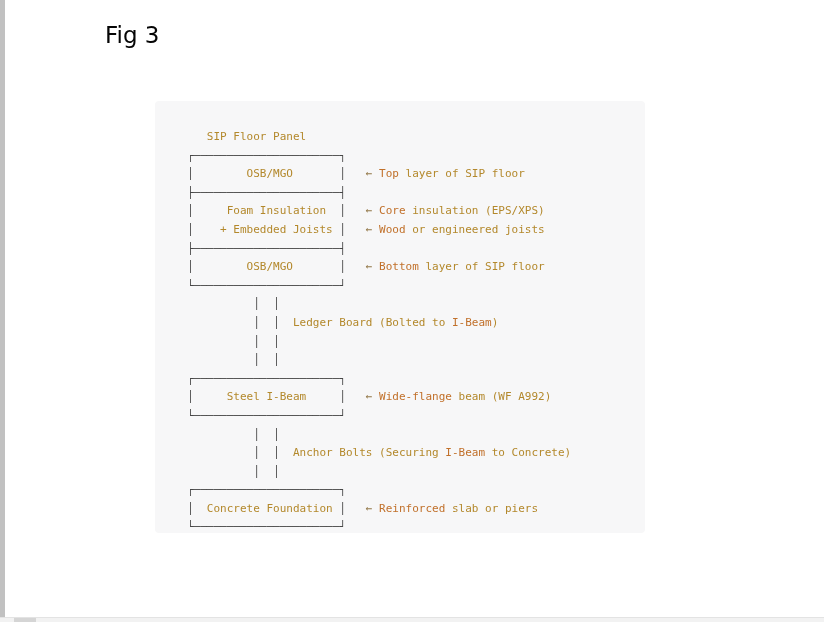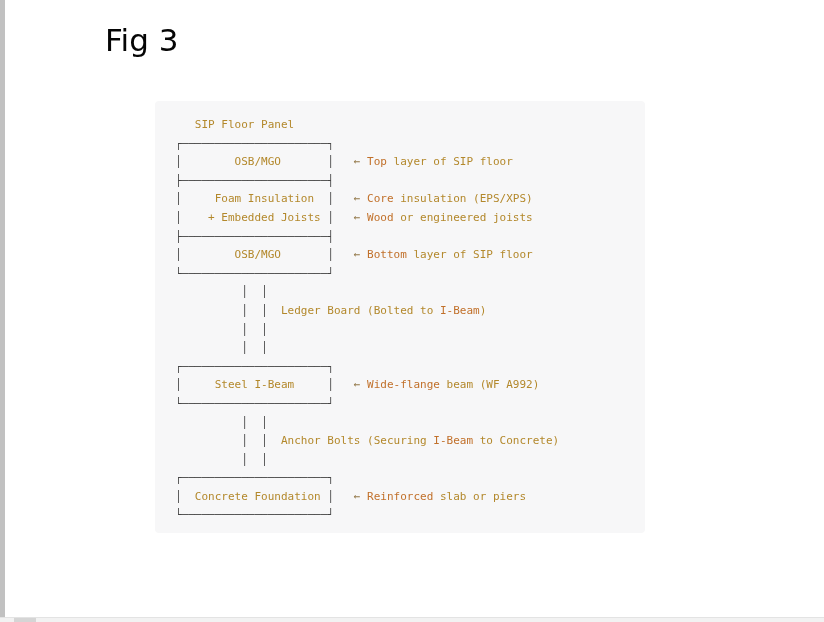--- a/index.html
+++ b/index.html
@@ -12,29 +12,29 @@
   }
   .bottom-track{
     position:absolute;left:0;top:617px;width:824px;height:5px;
     background:#f2f2f2;border-top:1px solid #e3e3e3;box-sizing:border-box;
   }
   .bottom-thumb{
     position:absolute;left:14px;top:618px;width:22px;height:4px;background:#d5d5d5;
   }
   .fig-label{
     position:absolute;left:105px;top:22px;
-    font-family:"DejaVu Sans",sans-serif;font-size:31px;color:#050505;
+    font-family:"DejaVu Sans",sans-serif;font-size:23px;color:#050505;
   }
   .code-panel{
     position:absolute;left:155px;top:101px;width:490px;height:432px;
     background:#f7f7f8;border-radius:4px;box-sizing:border-box;
     padding:11px 16px;
   }
   pre{
-    margin:4px;white-space:pre;
+    margin:16px;white-space:pre;
     font-family:"DejaVu Sans Mono","Liberation Mono",monospace;
     font-size:11px;line-height:18.6px;
   }
   .c-st{color:#474747}
   .c-tx{color:#b3882b}
   .c-hl{color:#c1702a}
   .c-ar{color:#94794a}
 </style>
 </head>
 <body>

